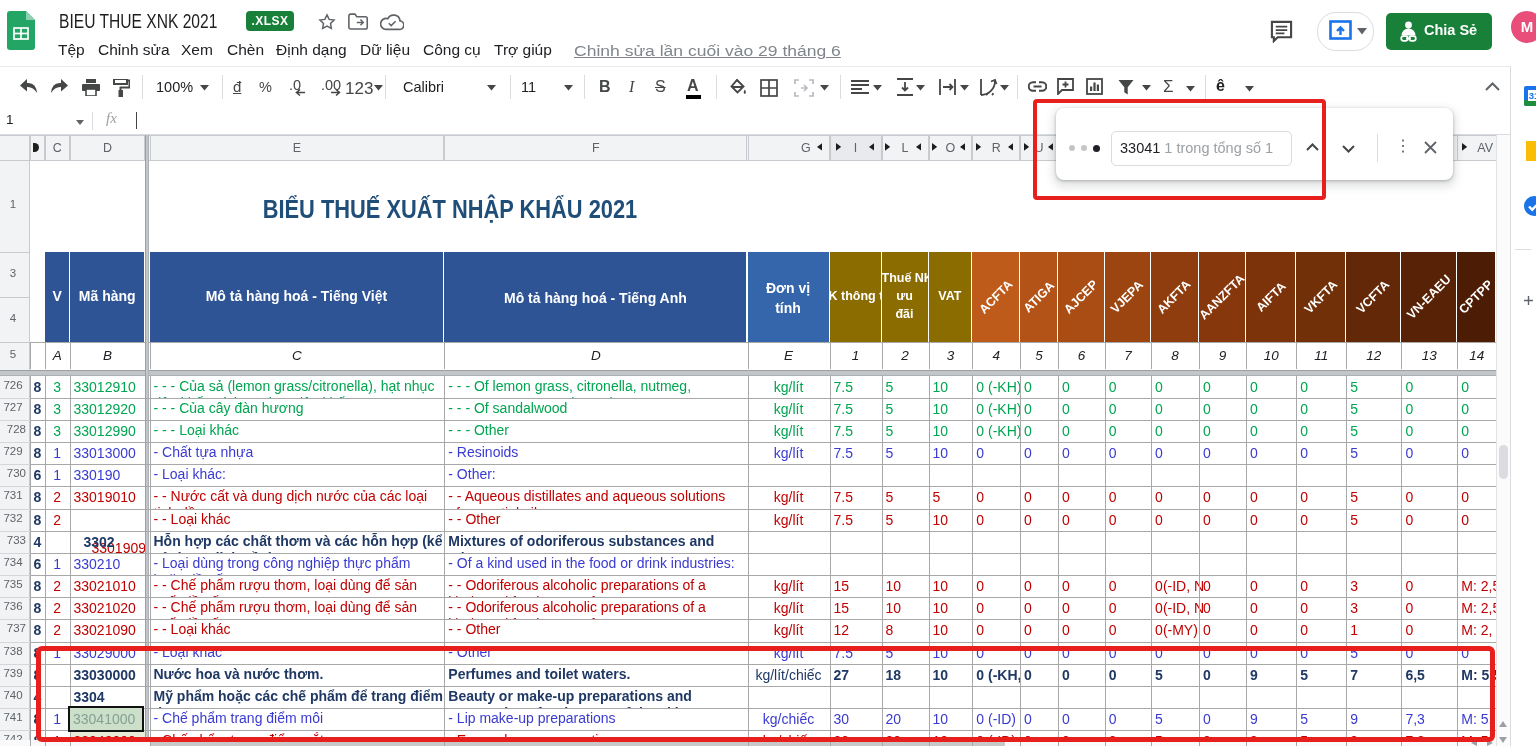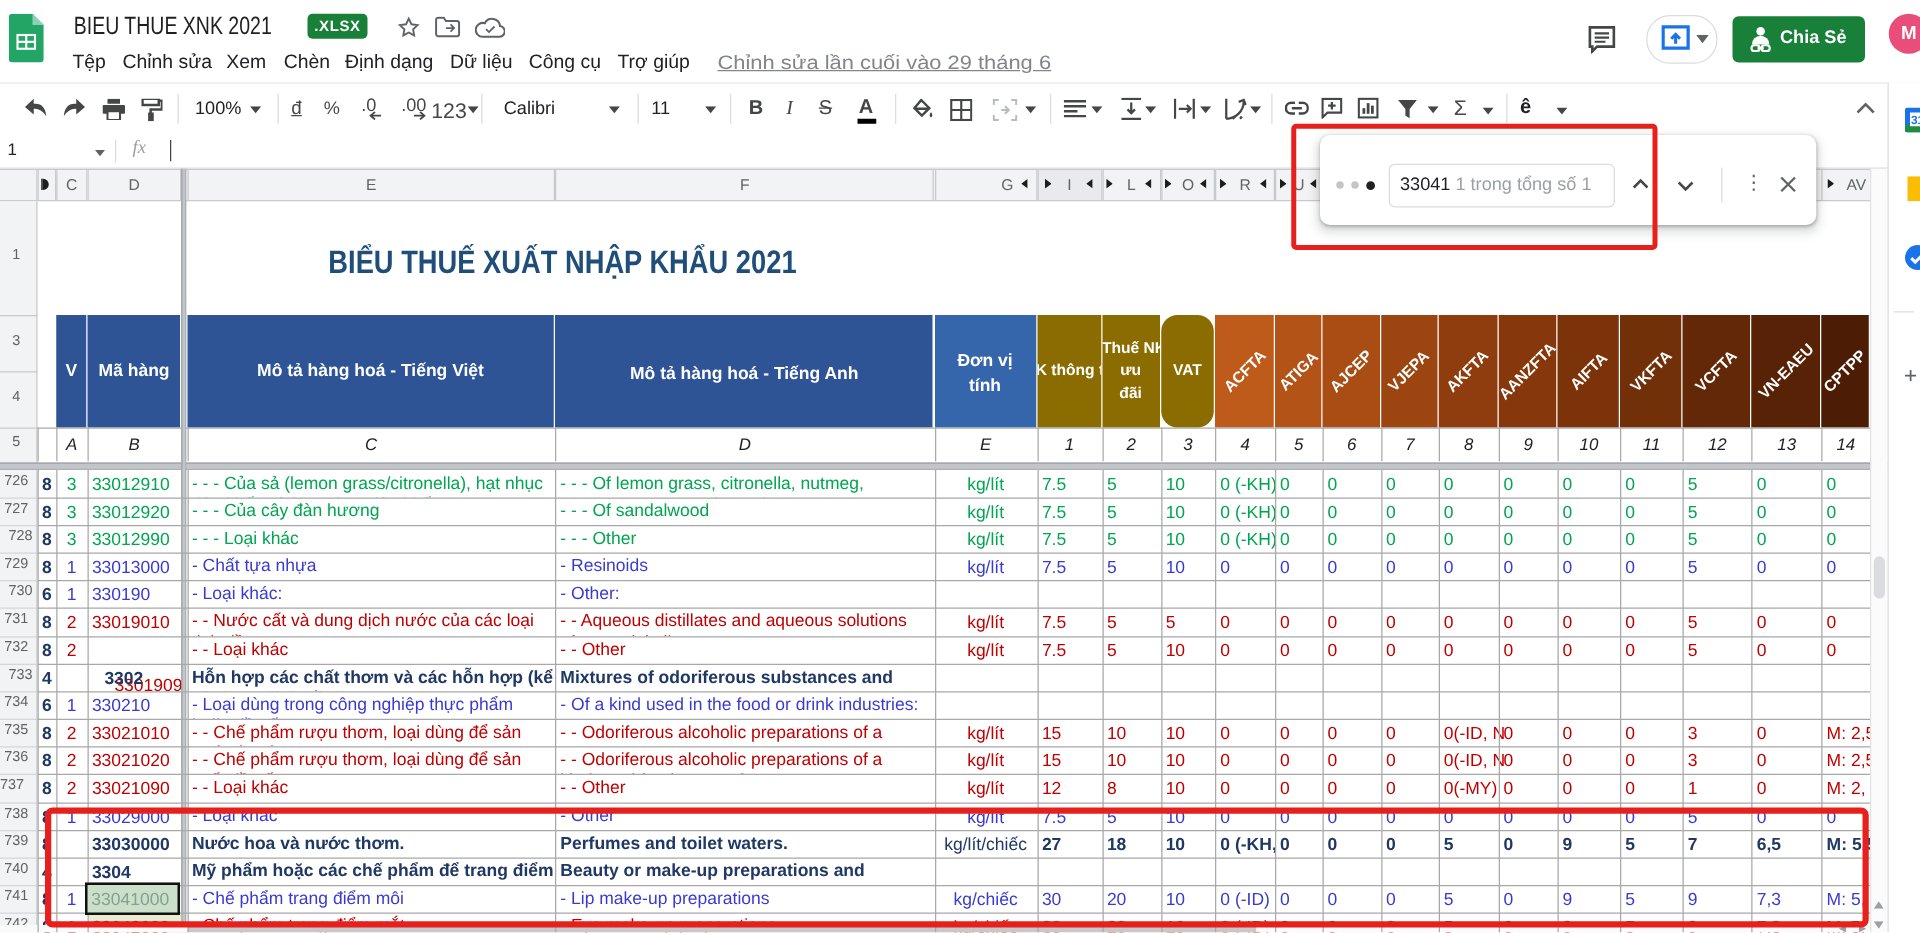--- a/index.html
+++ b/index.html
@@ -275,21 +275,21 @@
 <div class="abs" style="left:0;top:400.755px;width:26px;text-align:center;font-size:11.5px;color:#5f6368">727</div>
 <div class="abs" style="left:0;top:422.925px;width:26px;text-align:right;font-size:11.5px;color:#5f6368">728</div>
 <div class="abs" style="left:0;top:445.09499999999997px;width:26px;text-align:center;font-size:11.5px;color:#5f6368">729</div>
 <div class="abs" style="left:0;top:467.265px;width:26px;text-align:right;font-size:11.5px;color:#5f6368">730</div>
 <div class="abs" style="left:0;top:489.435px;width:26px;text-align:center;font-size:11.5px;color:#5f6368">731</div>
 <div class="abs" style="left:0;top:511.605px;width:26px;text-align:center;font-size:11.5px;color:#5f6368">732</div>
 <div class="abs" style="left:0;top:533.7750000000001px;width:26px;text-align:right;font-size:11.5px;color:#5f6368">733</div>
 <div class="abs" style="left:0;top:555.945px;width:26px;text-align:center;font-size:11.5px;color:#5f6368">734</div>
 <div class="abs" style="left:0;top:578.115px;width:26px;text-align:center;font-size:11.5px;color:#5f6368">735</div>
 <div class="abs" style="left:0;top:600.2850000000001px;width:26px;text-align:center;font-size:11.5px;color:#5f6368">736</div>
-<div class="abs" style="left:0;top:622.455px;width:26px;text-align:left;font-size:11.5px;color:#5f6368">737</div>
+<div class="abs" style="left:0;top:622.455px;width:26px;text-align:right;font-size:11.5px;color:#5f6368">737</div>
 <div class="abs" style="left:0;top:644.625px;width:26px;text-align:center;font-size:11.5px;color:#5f6368">738</div>
 <div class="abs" style="left:0;top:666.7950000000001px;width:26px;text-align:center;font-size:11.5px;color:#5f6368">739</div>
 <div class="abs" style="left:0;top:688.965px;width:26px;text-align:center;font-size:11.5px;color:#5f6368">740</div>
 <div class="abs" style="left:0;top:711.135px;width:26px;text-align:center;font-size:11.5px;color:#5f6368">741</div>
 <div class="abs" style="left:0;top:733.3050000000001px;width:26px;text-align:center;font-size:11.5px;color:#5f6368">742</div>
 <div class="abs" style="left:0;top:252.2px;width:30px;height:1px;background:#c7cace"></div>
 <div class="abs" style="left:0;top:297.2px;width:30px;height:1px;background:#c7cace"></div>
 <div class="abs" style="left:0;top:342.3px;width:30px;height:1px;background:#c7cace"></div>
 <div class="abs" style="left:0;top:397.67px;width:30px;height:1px;background:#d4d6d9"></div>
 <div class="abs" style="left:0;top:419.84000000000003px;width:30px;height:1px;background:#d4d6d9"></div>
@@ -322,21 +322,21 @@
   </div>
 <div class="cell" style="left:747.5px;top:252.2px;width:81.0px;height:90.10000000000002px;background:#3566ac;">
     <div style="position:absolute;width:100%;text-align:center;top:26.05000000000001px;color:#fff;font-weight:bold;font-size:14px;line-height:20px">Đơn vị<br>tính</div>
   </div>
 <div class="cell" style="left:829.5px;top:252.2px;width:51.0px;height:90.10000000000002px;background:#8a6c00;">
     <div style="position:absolute;left:-1px;top:37.05000000000001px;color:#fff;font-weight:bold;font-size:12.5px;white-space:nowrap">K thông t</div>
   </div>
 <div class="cell" style="left:881.5px;top:252.2px;width:46.0px;height:90.10000000000002px;background:#8a6c00;">
     <div style="position:absolute;width:100%;text-align:center;top:17.05000000000001px;color:#fff;font-weight:bold;font-size:12.5px;line-height:18px">Thuế NK<br>ưu<br>đãi</div>
   </div>
-<div class="cell" style="left:928.5px;top:252.2px;width:42.799999999999955px;height:90.10000000000002px;background:#8a6c00;border-radius:13px;">
+<div class="cell" style="left:928.5px;top:252.2px;width:42.799999999999955px;height:90.10000000000002px;background:#8a6c00;">
     <div style="position:absolute;width:100%;text-align:center;top:37.05000000000001px;color:#fff;font-weight:bold;font-size:12.5px">VAT</div>
   </div>
 <div class="cell" style="left:972.3px;top:252.2px;width:46.700000000000045px;height:90.10000000000002px;background:#be5b1b;">
     <div style="position:absolute;left:50%;top:50%;transform:translate(-50%,-50%) rotate(-45deg);color:#fff;font-weight:bold;font-size:12.5px;white-space:nowrap">ACFTA</div>
   </div>
 <div class="cell" style="left:1020.0px;top:252.2px;width:37.09999999999991px;height:90.10000000000002px;background:#b45317;">
     <div style="position:absolute;left:50%;top:50%;transform:translate(-50%,-50%) rotate(-45deg);color:#fff;font-weight:bold;font-size:12.5px;white-space:nowrap">ATIGA</div>
   </div>
 <div class="cell" style="left:1058.1px;top:252.2px;width:45.700000000000045px;height:90.10000000000002px;background:#a94d14;">
     <div style="position:absolute;left:50%;top:50%;transform:translate(-50%,-50%) rotate(-45deg);color:#fff;font-weight:bold;font-size:12.5px;white-space:nowrap">AJCEP</div>

